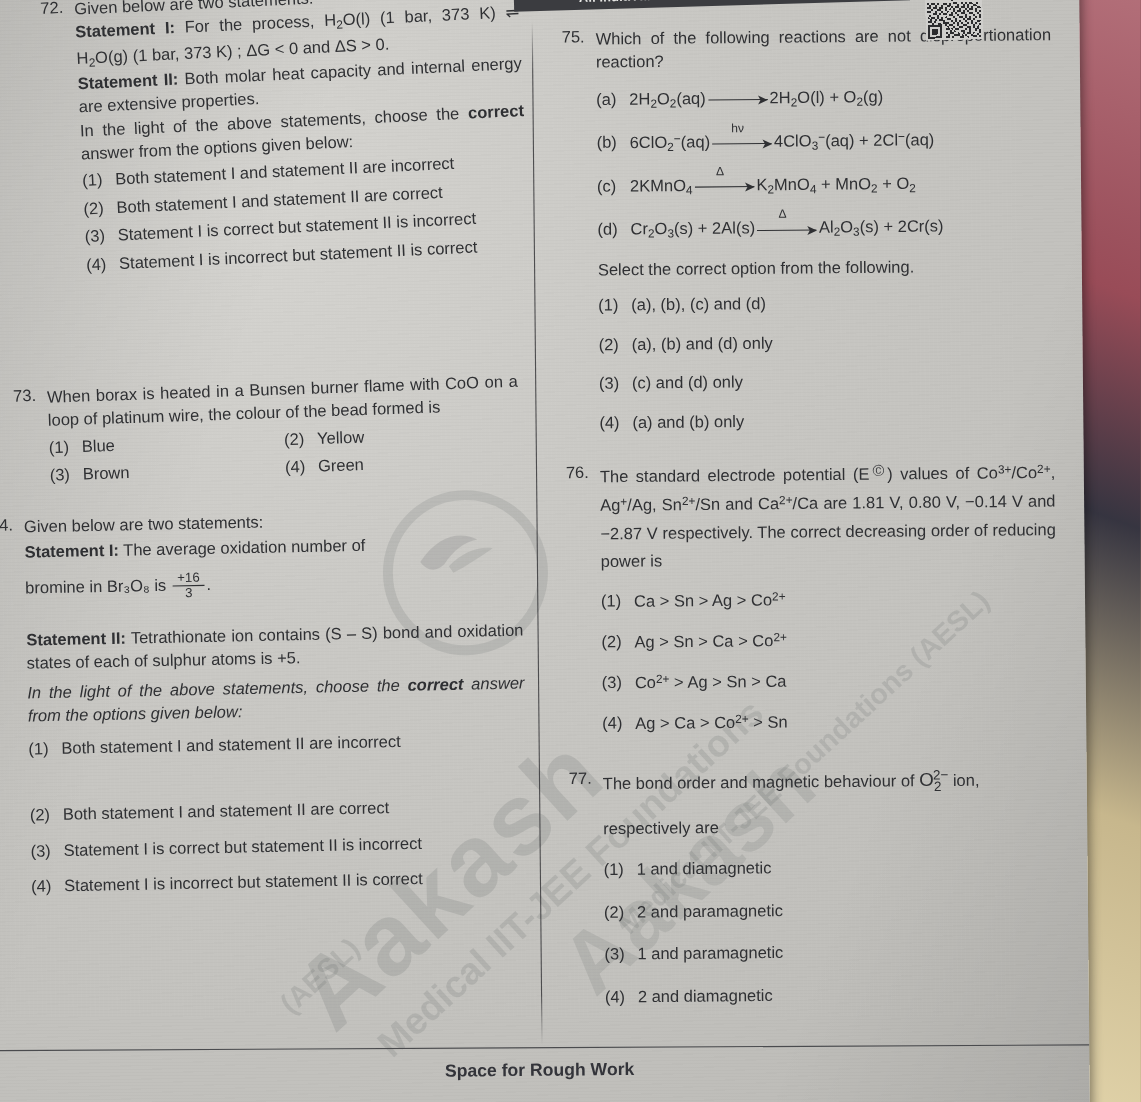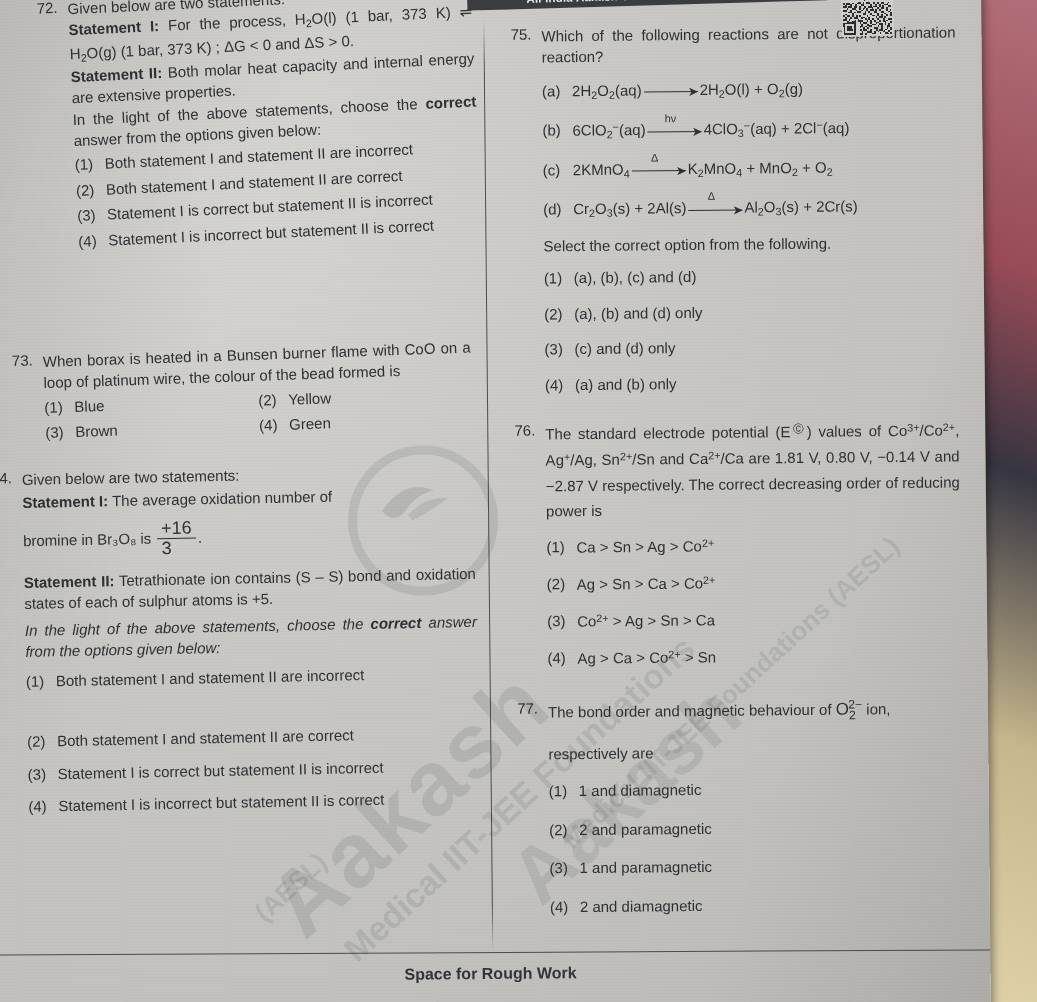--- a/index.html
+++ b/index.html
@@ -65,21 +65,21 @@
   .just{text-align:justify;text-align-last:left;}
   .bold{font-weight:bold;}
   .ital{font-style:italic;}
   .opt{display:flex;font-size:15px;line-height:1.5;margin-top:3px;}
   .optnum{flex:0 0 auto;width:30px;}
   .opttxt{flex:1 1 auto;}
   .opt2col{display:flex;}
   .opt2col .opt{width:50%;}
   sub{font-size:.72em;vertical-align:-0.28em;}
   sup{font-size:.72em;vertical-align:0.42em;}
-  .frac{display:inline-block;vertical-align:middle;font-size:18px;line-height:1.1;margin:0 2px;}
+  .frac{display:inline-block;vertical-align:middle;text-align:center;font-size:12px;line-height:1.1;margin:0 2px;}
   .frac .nu{display:block;padding:0 4px;}
   .frac .de{display:block;border-top:1.4px solid #2f3033;padding:0 4px;}
   .arrow{display:inline-block;position:relative;min-width:54px;text-align:center;
          vertical-align:middle;margin:0 2px;height:1em;}
   .arrow .lbl{position:absolute;left:0;right:8px;top:-13px;font-size:11px;text-align:center;}
   .arrow .shaft{display:block;margin-top:.55em;border-top:1.3px solid #2f3033;height:0;}
   .arrow .head{position:absolute;right:-1px;top:.18em;font-size:13px;line-height:1;}
 
   
   #col-left .q{transform-origin:left top;}

